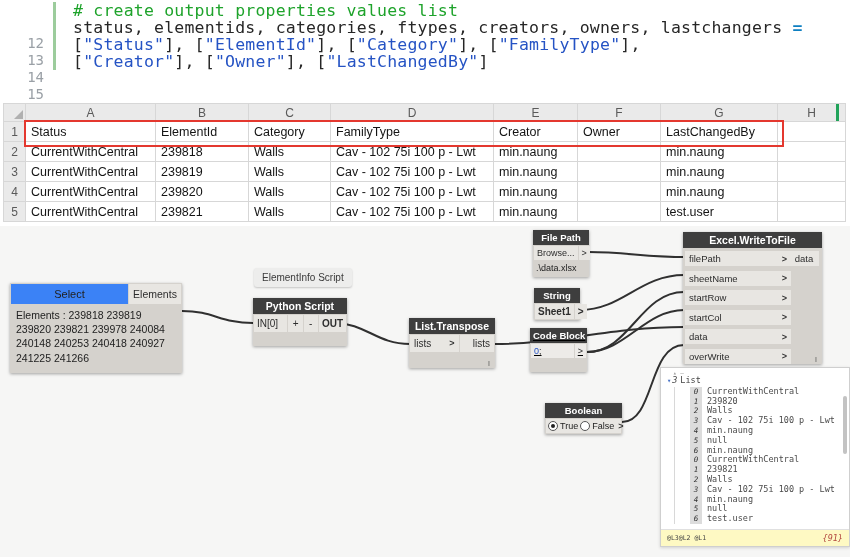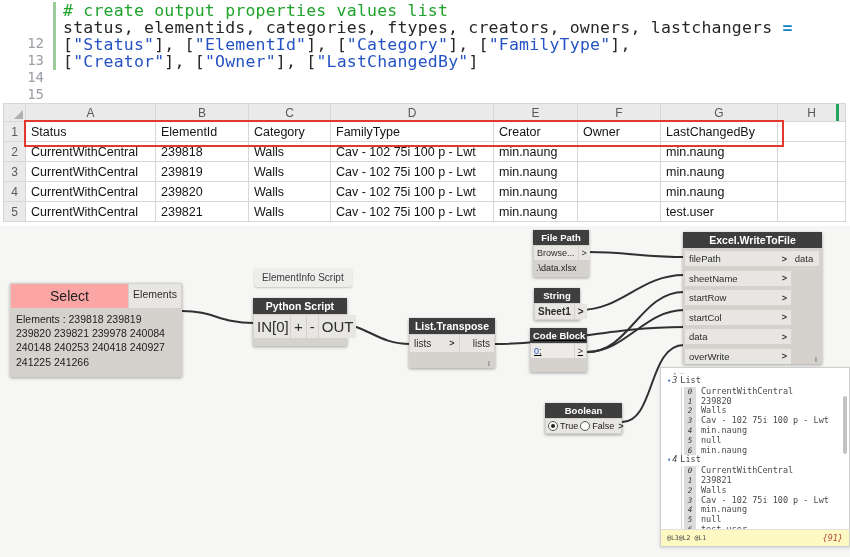--- a/index.html
+++ b/index.html
@@ -5,21 +5,21 @@
   html,body{margin:0;padding:0;background:#fff;}
   .screen{position:relative;width:850px;height:557px;background:#ffffff;overflow:hidden;
           font-family:"Liberation Sans",sans-serif;}
 
   
   #code-section{position:absolute;left:0;top:0;width:850px;height:88px;background:#fff;
     font-family:"DejaVu Sans Mono",monospace;font-size:16.5px;letter-spacing:.2px;padding-top:2px;}
   .code-line{display:flex;height:17px;line-height:17px;white-space:pre;}
   .line-num{width:44px;flex:none;text-align:right;padding-right:9px;color:#9aa0a6;
     font-size:14px;letter-spacing:0;margin-top:33px;}
-  .code-body{border-left:3px solid #9ccc9c;padding-left:7px;flex:1;overflow:visible;}
+  .code-body{border-left:3px solid #9ccc9c;padding-left:17px;flex:1;overflow:visible;}
   .seg.plain{color:#262626;} .seg.comment{color:#1ea32b;} .seg.str{color:#2553c4;}
   .seg.op{color:#0e7fc1;font-weight:bold;}
 
   
   #sheet-wrap{position:absolute;left:3px;top:103px;}
   #sheet-table{border-collapse:collapse;table-layout:fixed;background:#fff;}
   #sheet-table th,#sheet-table td{border:1px solid #d7d7d7;}
   #sheet-table thead th{background:#eaeaea;color:#5a5a5a;font-weight:normal;font-size:12px;
     text-align:center;height:17px;padding:0;}
   #sheet-table tbody th{background:#eaeaea;color:#5a5a5a;font-weight:normal;font-size:12px;
@@ -42,32 +42,32 @@
   .dyn-header{background:#3e3e3e;color:#fff;font-weight:bold;font-size:10.5px;text-align:center;
     padding:2px 3px;white-space:nowrap;overflow:hidden;}
   .nrow{display:flex;gap:1px;margin:1px;}
   .badge{background:#e8e6e2;color:#2d2d2d;font-size:10px;padding:3px 4px;white-space:nowrap;}
   .grow{flex:1;}
   .tc{text-align:center;}
   .chev{font-weight:bold;font-size:9px;color:#333;margin-left:auto;padding-left:4px;}
   .lacing{position:absolute;right:5px;bottom:1px;font-size:7px;color:#555;}
 
   #node-select{left:10px;top:57px;width:172px;}
-  #node-select .btn{flex:1;background:#fca5a5;text-align:center;font-size:14px;color:#222;padding:4px 0;}
+  #node-select .btn{flex:1;background:#3b82f6;text-align:center;font-size:11px;color:#222;padding:4px 0;}
   #node-select .pout{width:52px;background:#e8e6e2;text-align:center;font-size:10.5px;color:#2d2d2d;padding:4px 0;}
   #node-select .sel-body{padding:3px 6px 8px 6px;font-size:10.5px;line-height:1.35;color:#222;}
 
   #node-note{position:absolute;left:254px;top:42px;background:#ededec;border-radius:3px;
     padding:4px 8px;font-size:10px;color:#3a3a3a;box-shadow:0 1px 2px rgba(0,0,0,.2);z-index:2;}
 
   #node-python{left:253px;top:72px;width:94px;height:48px;}
-  #node-python .badge{font-size:15px;padding:3px 3px;}
+  #node-python .badge{font-size:10px;padding:3px 3px;}
   #node-python .b-in{width:30px;}
   #node-python .b-pm{width:9px;text-align:center;}
-  #node-python .b-out{flex:1;text-align:center;}
+  #node-python .b-out{flex:1;text-align:center;font-weight:bold;}
 
   #node-transpose{left:409px;top:92px;width:86px;height:50px;}
   #node-transpose .b-in{width:46px;display:flex;}
   #node-transpose .b-out{width:30px;margin-left:auto;text-align:right;}
 
   #node-filepath{left:533px;top:4px;width:56px;}
   #node-filepath .dyn-header{font-size:9.5px;}
   #node-filepath .badge{font-size:9px;padding:2px 3px;}
   #node-filepath .path-row{font-size:9px;color:#222;padding:2px 3px 4px 3px;}
 
@@ -99,21 +99,21 @@
 
   
   #preview-bubble{position:absolute;left:660px;top:141px;width:188px;height:178px;background:#fff;
     border:1px solid #cfcfcf;box-shadow:0 1px 3px rgba(0,0,0,.15);z-index:3;
     font-family:"DejaVu Sans Mono",monospace;}
   #preview-rows{position:relative;height:160px;overflow:hidden;padding:1px 4px 0 6px;}
   .pv-clip{height:7px;font-size:6px;color:#999;overflow:hidden;padding-left:6px;}
   .pv-label{font-size:8.5px;color:#444;line-height:9.8px;white-space:nowrap;}
   .pv-arrow{color:#4a74c8;font-size:7px;margin-right:1px;}
   .pv-idx{font-style:italic;margin-right:3px;}
-  .pv-items{margin-left:14px;border-left:1px solid #d8d8d8;padding-left:2px;}
+  .pv-items{margin-left:7px;border-left:1px solid #d8d8d8;padding-left:15px;}
   .pv-item{font-size:8.5px;line-height:9.8px;white-space:nowrap;color:#4a4a4a;}
   .pv-badge{display:inline-block;min-width:8px;text-align:center;background:#dcdcdc;color:#333;
     font-size:7.5px;font-style:italic;padding:0 2px;margin-right:5px;}
   #pv-scrollbar{position:absolute;right:2px;top:28px;width:4px;height:58px;background:#c3c3c3;border-radius:2px;}
   #pv-footer{position:absolute;left:0;right:0;bottom:0;height:16px;border-top:1px solid #e0e0e0;
     background:#fef9c3;display:flex;align-items:center;justify-content:space-between;padding:0 6px;}
   #pv-footer .fl{font-size:6.5px;color:#444;}
   #pv-footer .fr{font-size:8.5px;color:#b2473f;font-style:italic;}
 </style>
 </head>
@@ -338,21 +338,20 @@
       <div class="pv-label"><span class="pv-arrow">▾</span><span class="pv-idx">3</span><span class="pv-word">List</span></div>
           <div class="pv-items">
             <div class="pv-item"><span class="pv-badge">0</span><span class="pv-val">CurrentWithCentral</span></div>
             <div class="pv-item"><span class="pv-badge">1</span><span class="pv-val">239820</span></div>
             <div class="pv-item"><span class="pv-badge">2</span><span class="pv-val">Walls</span></div>
             <div class="pv-item"><span class="pv-badge">3</span><span class="pv-val">Cav - 102 75i 100 p - Lwt</span></div>
             <div class="pv-item"><span class="pv-badge">4</span><span class="pv-val">min.naung</span></div>
             <div class="pv-item"><span class="pv-badge">5</span><span class="pv-val">null</span></div>
             <div class="pv-item"><span class="pv-badge">6</span><span class="pv-val">min.naung</span></div>
           </div>
-          <div class="pv-label"><span class="pv-arrow">▾</span><span class="pv-idx">4</span><span class="pv-word">List</span></div>
           <div class="pv-items">
             <div class="pv-item"><span class="pv-badge">0</span><span class="pv-val">CurrentWithCentral</span></div>
             <div class="pv-item"><span class="pv-badge">1</span><span class="pv-val">239821</span></div>
             <div class="pv-item"><span class="pv-badge">2</span><span class="pv-val">Walls</span></div>
             <div class="pv-item"><span class="pv-badge">3</span><span class="pv-val">Cav - 102 75i 100 p - Lwt</span></div>
             <div class="pv-item"><span class="pv-badge">4</span><span class="pv-val">min.naung</span></div>
             <div class="pv-item"><span class="pv-badge">5</span><span class="pv-val">null</span></div>
             <div class="pv-item"><span class="pv-badge">6</span><span class="pv-val">test.user</span></div>
           </div>
         </div>

